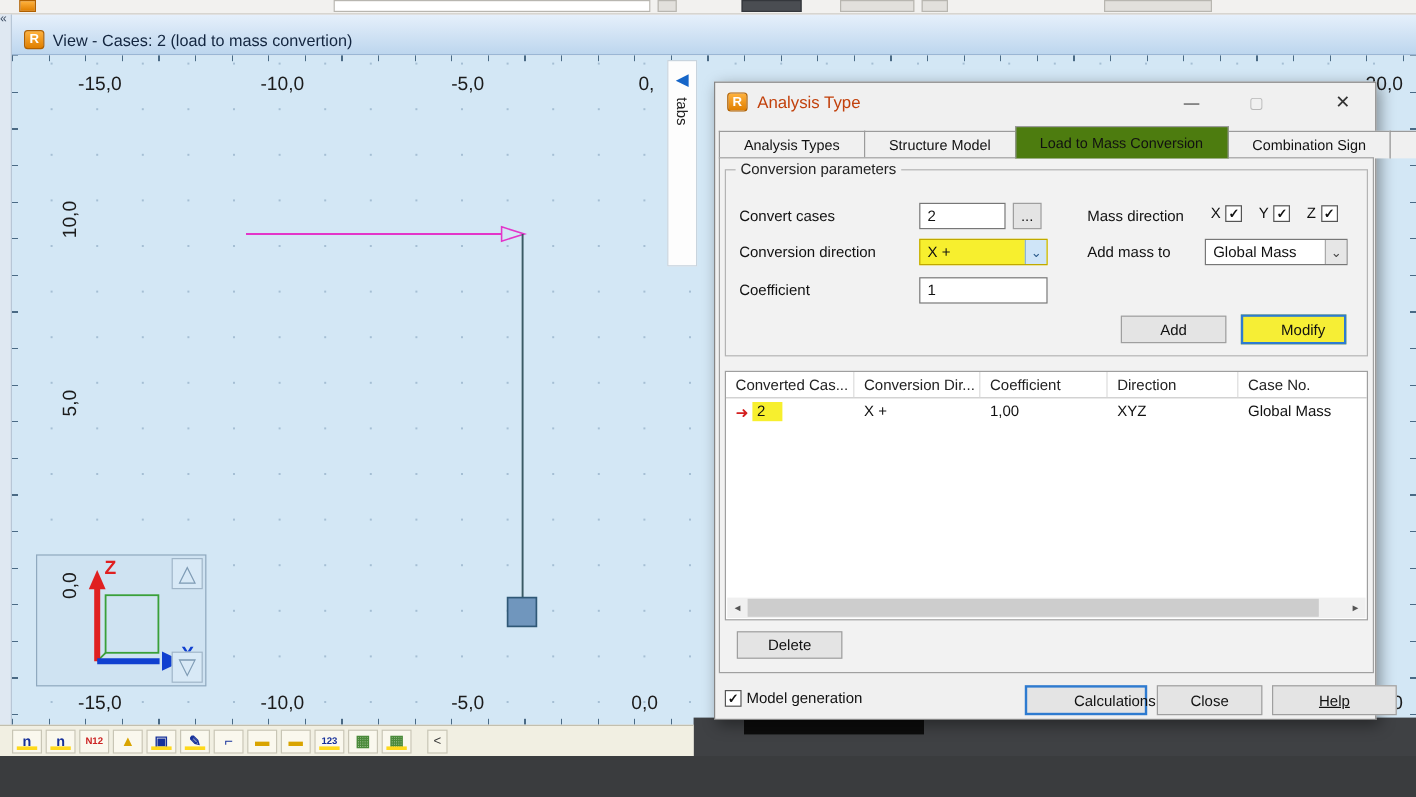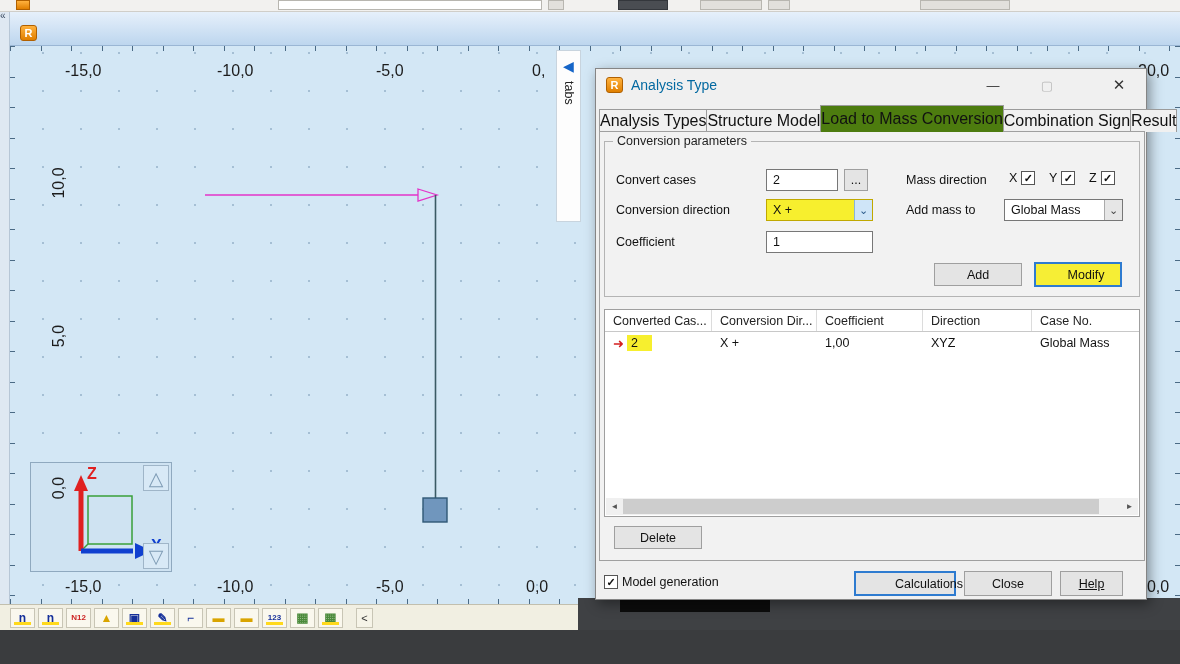--- a/index.html
+++ b/index.html
@@ -53,26 +53,26 @@
   
   .side-tabs { position:absolute; left:546px; top:4px; width:25px; height:172px; background:#fdfdfd; border:1px solid #c8d4de;
     display:flex; flex-direction:column; align-items:center; padding-top:8px; gap:8px; z-index:2; }
   .side-tab-arrow { color:#1565c8; font-size:14px; line-height:1; cursor:pointer; }
   .side-tab-label { writing-mode:vertical-rl; font-size:12.5px; color:#222; }
 
   
   .dialog { position:absolute; left:595px; top:68px; width:552px; height:532px; background:#f0f0f0;
     border:1px solid #858585; box-shadow:3px 4px 12px rgba(0,0,0,.4); z-index:10; font-size:12.5px; }
   .dlg-titlebar { position:absolute; left:0; top:0; width:100%; height:32px; display:flex; align-items:center; padding-left:10px; }
-  .dlg-title { margin-left:8px; font-size:14px; color:#0369a1; }
+  .dlg-title { margin-left:8px; font-size:14px; color:#c2410c; }
   .winbtn { position:absolute; top:4px; width:26px; height:24px; display:flex; align-items:center; justify-content:center; font-size:13px; color:#333; cursor:pointer; }
   .winbtn.min { left:384px; } .winbtn.max { left:438px; color:#b8b8b8; } .winbtn.close { left:510px; font-size:15px; }
 
   .dlg-tabs { position:absolute; left:3px; top:36px; width:546px; height:27px; display:flex; align-items:flex-end; }
-  .tab { border:1px solid #9b9b9b; border-bottom:none; background:#f0f0f0; padding:0 0; font-size:16px; height:23px;
+  .tab { border:1px solid #9b9b9b; border-bottom:none; background:#f0f0f0; padding:0 20px; font-size:12px; height:23px;
     display:flex; align-items:center; white-space:nowrap; margin-right:-1px; cursor:pointer; }
   .tab.selected { background:#4d7c0f; height:27px; position:relative; z-index:2; font-weight:normal; }
   .tab-scrolls { margin-left:5px; display:flex; gap:1px; }
   .tab-scroll { width:17px; height:20px; border:1px solid #9b9b9b; background:#e8e8e8; display:flex; align-items:center; justify-content:center; font-size:8px; color:#444; cursor:pointer; }
 
   .tab-page { position:absolute; left:3px; top:62px; width:546px; height:430px; background:#f2f2f2; border:1px solid #a0a0a0; }
 
   .groupbox { position:absolute; left:8px; top:72px; width:536px; height:156px; border:1px solid #b4b4b4; }
   .gb-legend { position:absolute; left:8px; top:-8px; background:#f2f2f2; padding:0 4px; font-size:12.5px; color:#222; }
 
@@ -135,20 +135,21 @@
     <div class="ts-frag ts-b2"></div>
     <div class="ts-frag ts-b3"></div>
   </div>
 
   <div class="left-strip">
     <span class="left-chev">«</span>
   </div>
 
   <div class="view-titlebar">
     <span class="app-icon">R</span>
+    <span class="view-title">View - Cases: 2 (load to mass convertion)</span>
   </div>
 
   <div class="canvas">
     <div class="ticks-top"></div>
     <div class="ticks-bottom"></div>
     <div class="ticks-left"></div>
     <div class="ticks-right"></div>
 
     <span class="rnum" style="left:55px; top:16px;">-15,0</span>
     <span class="rnum" style="left:207px; top:16px;">-10,0</span>
@@ -283,21 +284,21 @@
     </div>
 
     <div class="btn" style="left:18px; top:457px; width:88px;">Delete</div>
 
     <div class="checkbox-wrap" style="left:8px; top:506px;">
       <span class="checkbox">✓</span>
       <span>Model generation</span>
     </div>
     <div class="btn default" style="left:258px; top:502px; width:102px; height:25px;">Calculations</div>
     <div class="btn" style="left:368px; top:502px; width:88px; height:25px;">Close</div>
-    <div class="btn" style="left:464px; top:502px; width:63px; height:25px;text-decoration:underline;">Help</div>
+    <div class="btn" style="left:464px; top:502px; width:104px; height:25px;text-decoration:underline;">Help</div>
   </div>
 
   <div class="bottom-toolbar">
     <div class="bt-icon">
         <span>n</span>
       </div>
     <div class="bt-icon">
         <span>n</span>
       </div>
     <div class="bt-icon">

